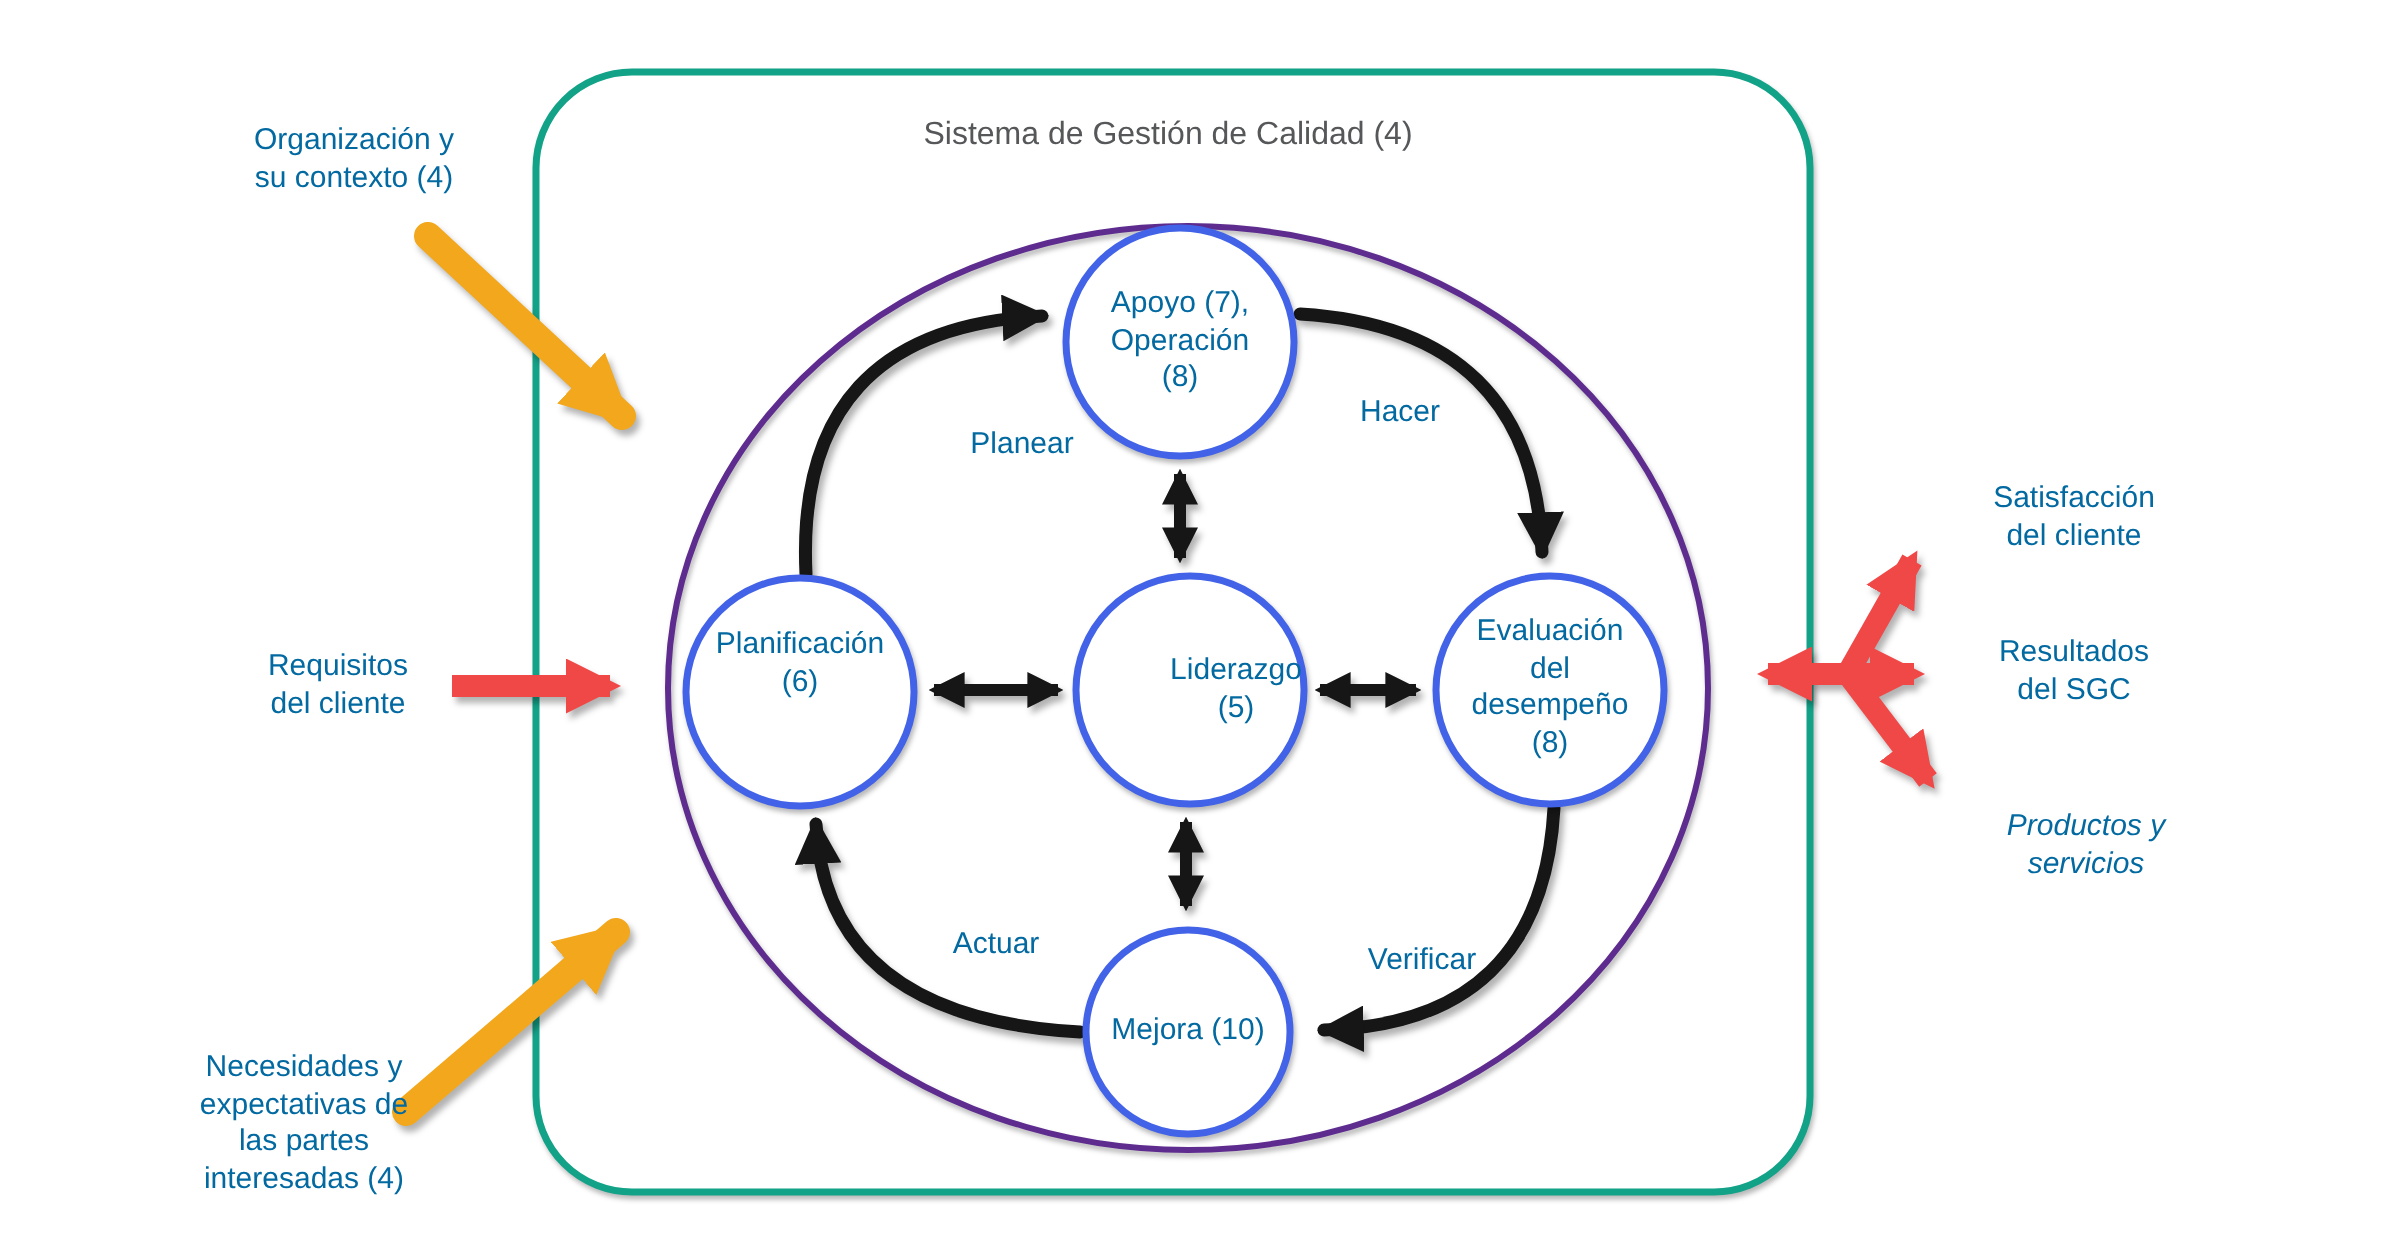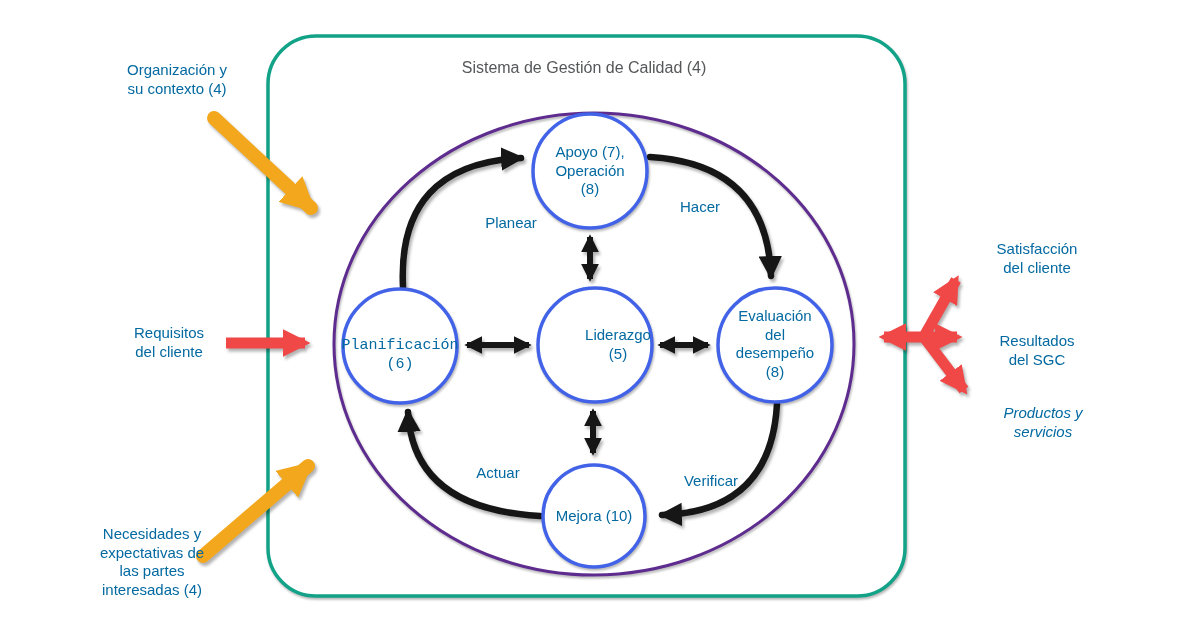--- a/index.html
+++ b/index.html
@@ -102,34 +102,34 @@
 su contexto (4)</div>
   <div class="lbl" style="left:169px;top:343px;">Requisitos
 del cliente</div>
   <div class="lbl" style="left:152px;top:562px;">Necesidades y
 expectativas de
 las partes
 interesadas (4)</div>
 
   <div class="lbl" style="left:1037px;top:259px;">Satisfacción
 del cliente</div>
-  <div class="lbl" style="left:1037px;top:351px;">Resultados
+  <div class="lbl" style="left:1037px;top:336px;">Resultados
 del SGC</div>
   <div class="lbl" style="left:1043px;top:423px;font-style:italic;">Productos y
 servicios</div>
 
   <div class="lbl" style="left:471px;top:223px;margin-left:40px;">Planear</div>
   <div class="lbl" style="left:700px;top:207px;">Hacer</div>
   <div class="lbl" style="left:711px;top:481px;">Verificar</div>
   <div class="lbl" style="left:481px;top:473px;margin-left:17px;">Actuar</div>
 
   <div class="lbl" style="left:590px;top:171px;">Apoyo (7),
 Operación
 (8)</div>
-  <div class="lbl" style="left:400px;top:356px;font-family:Liberation Mono, monospace;">Planificación
+  <div class="lbl" style="left:400px;top:332px;">Planificación
 (6)</div>
   <div class="lbl" style="left:618px;top:345px;">Liderazgo
 (5)</div>
   <div class="lbl" style="left:775px;top:344px;">Evaluación
 del
 desempeño
 (8)</div>
   <div class="lbl" style="left:594px;top:516px;">Mejora (10)</div>
 
 </div>

